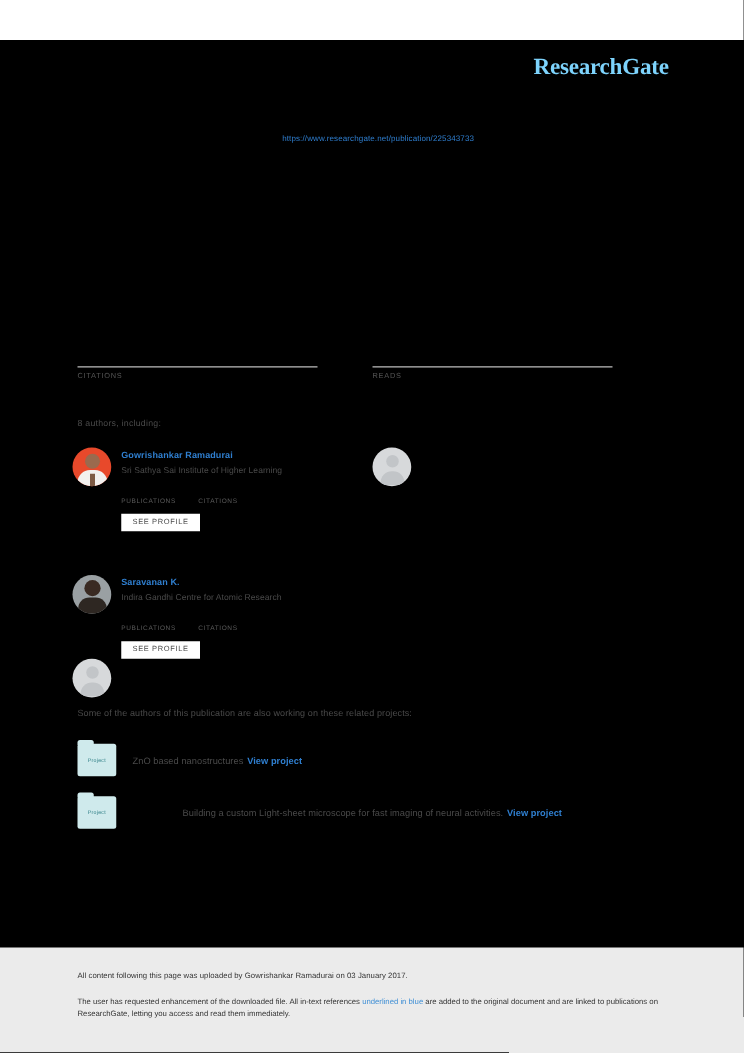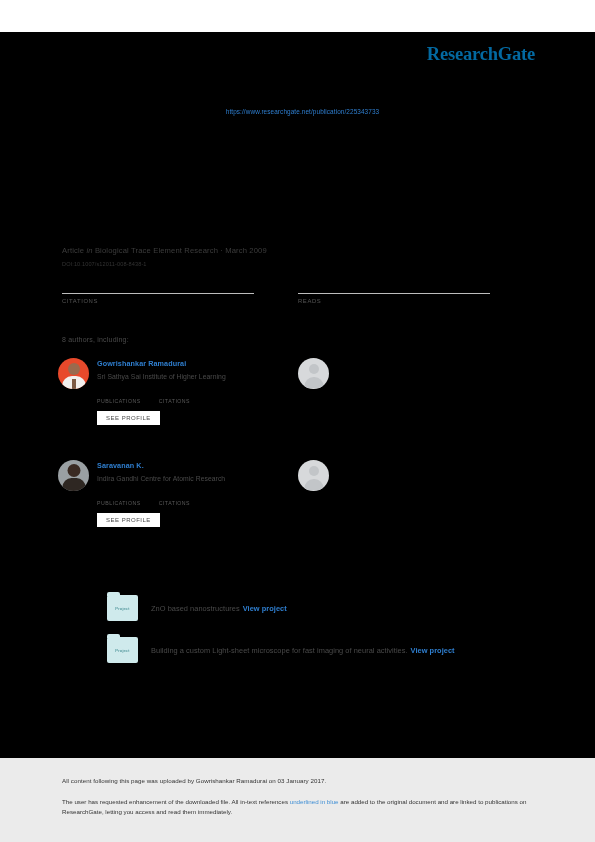--- a/index.html
+++ b/index.html
@@ -36,21 +36,21 @@
     left: 0; top: 44px;
     width: 595px;
     height: 28px;
   }
   .rg-logo {
     position: absolute;
     right: 60px;
     top: 0;
     font-size: 18.5px;
     font-weight: bold;
-    color: #0369a1;
+    color: #7dd3fc;
     letter-spacing: -0.2px;
     font-family: "Liberation Serif", serif;
     white-space: nowrap;
   }
 
   
   .url-line {
     position: absolute;
     left: 0; top: 108px;
     width: 595px;
@@ -133,20 +133,21 @@
     position: absolute;
     left: 58px;
     top: 358px;
     width: 480px;
   }
   .author-row {
     display: flex;
   }
   .author-row + .author-row {
     margin-top: 35px;
+    flex-direction: column;
   }
   .author-card {
     width: 240px;
     position: relative;
     display: flex;
   }
   .avatar {
     width: 31px;
     height: 31px;
     border-radius: 50%;
@@ -296,24 +297,24 @@
   }
   .projects-list {
     position: absolute;
     left: 62px;
     top: 595px;
     width: 472px;
   }
   .project-row {
     display: flex;
     align-items: center;
-    margin-left: 45px;
   }
   .project-row + .project-row {
     margin-top: 16px;
+    gap: 40px;
   }
   .project-icon {
     width: 31px;
     height: 26px;
     background: #cfeaec;
     border-radius: 2px;
     position: relative;
     flex: 0 0 31px;
   }
   .project-icon .tab {
@@ -384,30 +385,20 @@
   <div class="top-strip"></div>
 
   <div class="logo-row">
     <div class="rg-logo">ResearchGate</div>
   </div>
 
   <div class="url-line">
     <span>https://www.researchgate.net/publication/225343733</span>
   </div>
 
-  <div class="meta-block">
-    <div class="meta-line">
-      <span class="lbl">Article</span>
-      <span class="italic">in</span>
-      <span>Biological Trace Element Research</span>
-      <span>·</span>
-      <span>March 2009</span>
-    </div>
-    <div class="meta-doi">DOI:10.1007/s12011-008-8438-1</div>
-  </div>
 
   <div class="stats-row">
     <div class="stat-col">
       <div class="stat-num"></div>
       <div class="stat-rule"></div>
       <div class="stat-label">CITATIONS</div>
     </div>
     <div class="stat-col">
       <div class="stat-num"></div>
       <div class="stat-rule"></div>
@@ -481,20 +472,21 @@
         <div class="avatar placeholder">
           <div class="ph-head"></div>
             <div class="ph-body"></div>
         </div>
       </div>
 
     </div>
 
   </div>
 
+  <div class="projects-head">Some of the authors of this publication are also working on these related projects:</div>
 
   <div class="projects-list">
 
     <div class="project-row">
       <div class="project-icon">
         <div class="tab"></div>
         <div class="cap">Project</div>
       </div>
       <div class="project-text">
         <span>ZnO based nanostructures</span><span class="view">View project</span>

